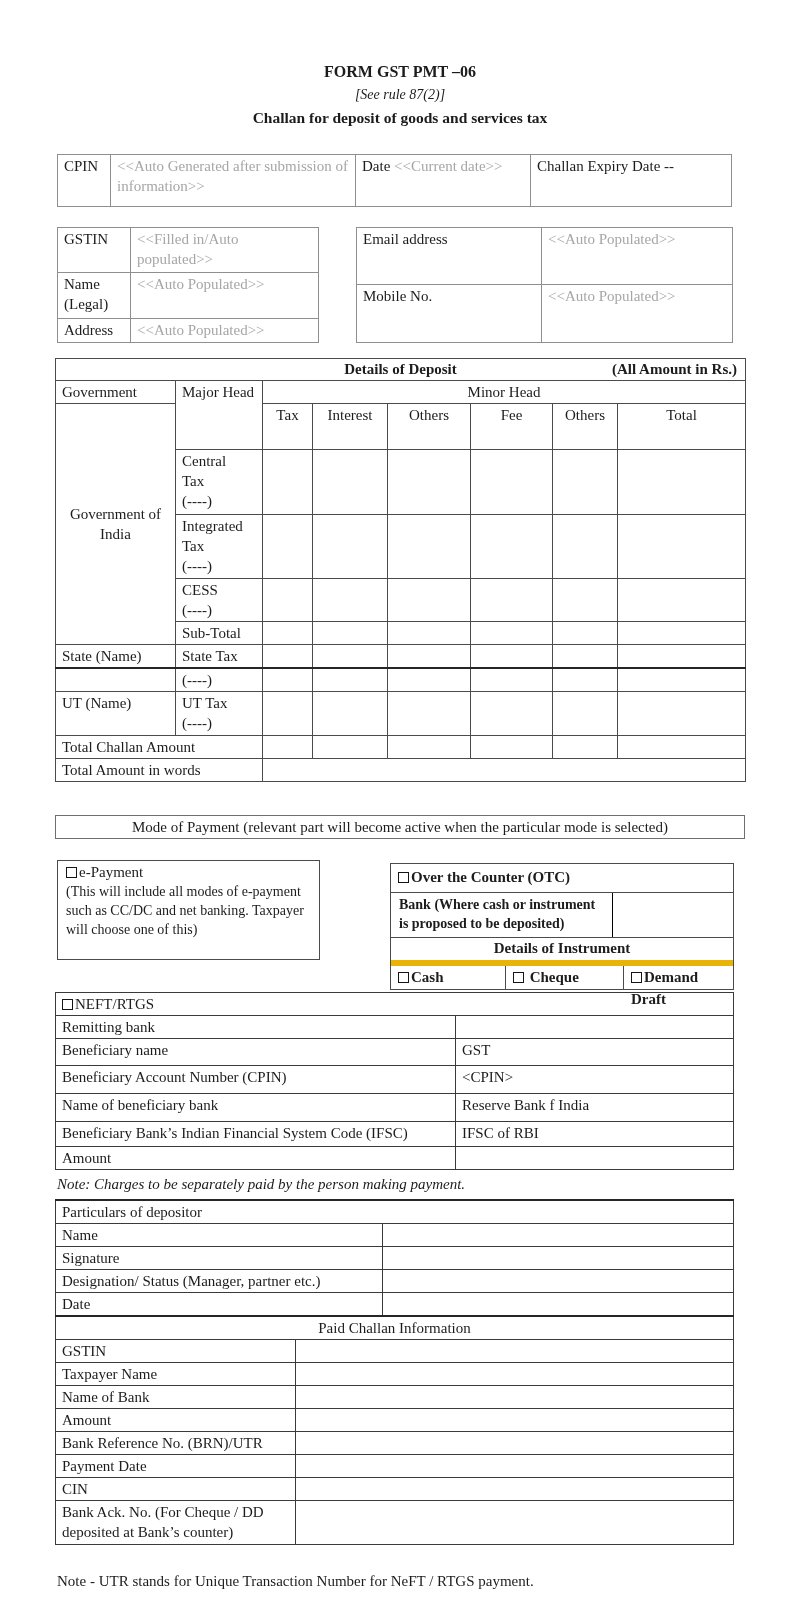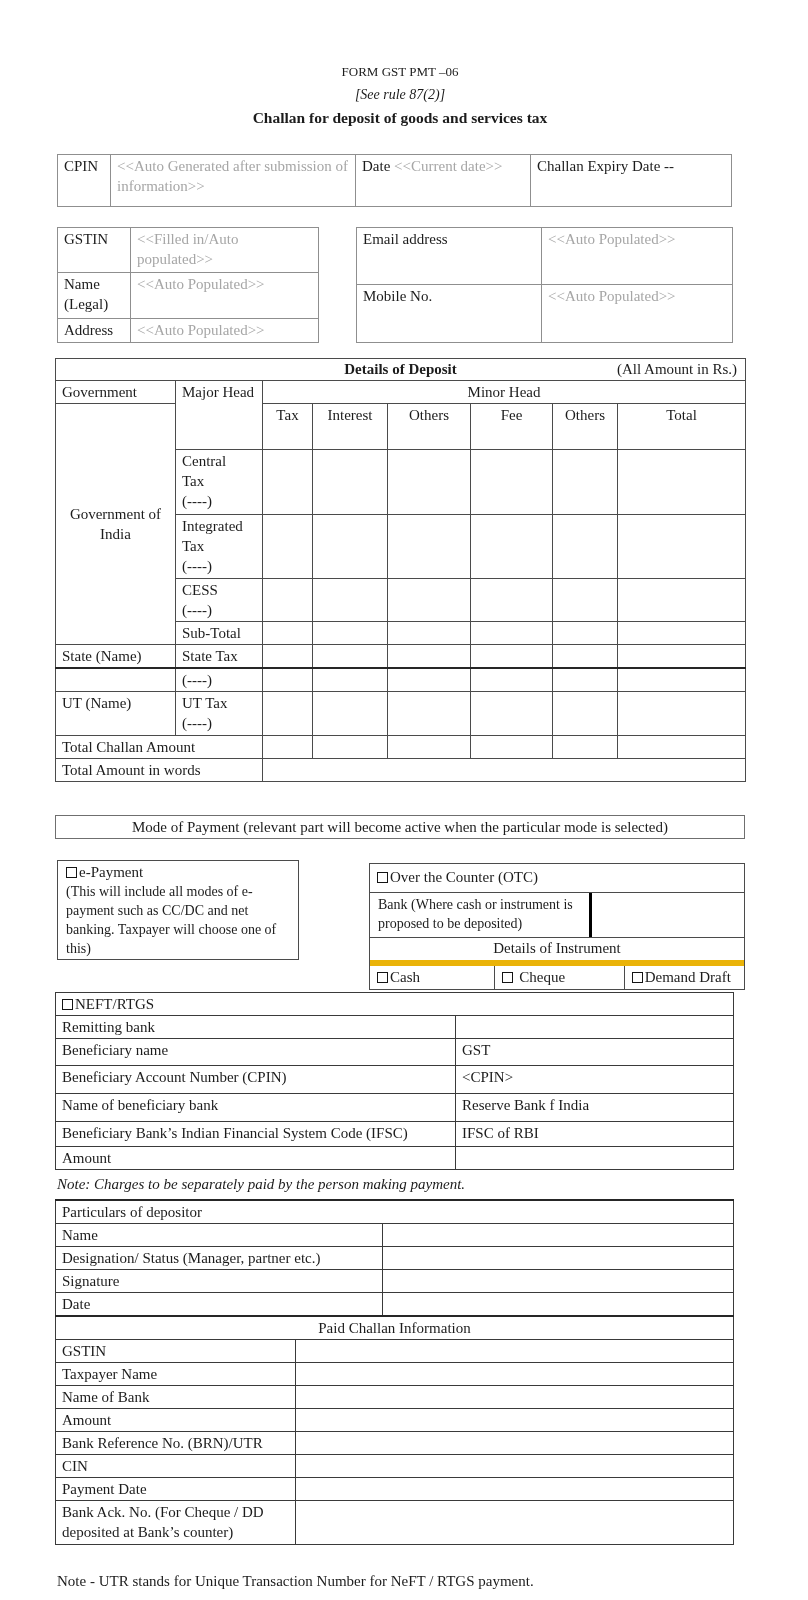--- a/index.html
+++ b/index.html
@@ -1,20 +1,20 @@
 <!DOCTYPE html>
 <html><head>
 <meta charset="utf-8">
 <style>
   html,body{margin:0;padding:0;background:#ffffff;}
   body{width:808px;height:1600px;font-family:"Liberation Serif","DejaVu Serif",serif;
        color:#1c1c1c;font-size:15px;-webkit-font-smoothing:antialiased;}
   .content{width:690px;margin-left:55px;padding-top:60px;}
   .doc-header{text-align:center;}
-  .form-title{font-weight:normal;font-size:13px;line-height:24px;}
+  .form-title{font-weight:bold;font-size:16px;line-height:24px;}
   .rule-ref{font-style:italic;font-size:14px;line-height:22px;}
   .form-subtitle{font-weight:bold;font-size:15.5px;line-height:24px;}
 
   table{border-collapse:collapse;table-layout:fixed;}
   td{border:1px solid #8f8f8f;padding:1px 6px;vertical-align:top;line-height:20px;
      overflow:hidden;word-wrap:break-word;}
   table.dark td{border-color:#4b4b4b;}
   table.darker td{border-color:#3a3a3a;}
   .gray{color:#a6a6a6;}
   .center{text-align:center;}
@@ -25,36 +25,36 @@
   .h45{height:45px;} .h46{height:46px;} .h52{height:52px;} .h57{height:57px;}
   .h58{height:58px;} .h64{height:64px;} .h65{height:65px;}
 
   .cpin-tbl{margin:24px 0 0 2px;width:674px;}
   .row2{display:flex;margin:20px 0 0 2px;}
   .gstin-tbl{width:261px;}
   .contact-tbl{width:376px;margin-left:37px;}
 
   .deposit{margin-top:15px;width:690px;}
   .dep-title-cell{text-align:center;position:relative;padding:0 6px;}
-  .dep-unit{position:absolute;right:8px;top:0;font-weight:normal;margin-left:29px;}
+  .dep-unit{position:absolute;right:8px;top:0;font-weight:bold;margin-left:29px;}
   tr.thick-bottom td{border-bottom:2px solid #262626;}
   tr.thick-top td{border-top:2px solid #262626;}
 
   .banner{width:688px;border:1px solid #6f6f6f;margin-top:33px;height:22px;
           line-height:22px;text-align:center;}
 
   .payment-row{display:flex;margin-top:21px;}
   .epay-box{box-sizing:border-box;width:263px;height:100px;border:1px solid #4b4b4b;
             margin-left:2px;padding:3px 8px;}
   .epay-desc{font-size:14px;line-height:19px;margin-top:1px;}
-  .otc{box-sizing:border-box;width:376px;border:1px solid #4b4b4b;margin-left:70px;
-       margin-top:3px;align-self:flex-start;}
+  .otc{box-sizing:border-box;width:344px;border:1px solid #4b4b4b;margin-left:70px;
+       margin-top:3px;align-self:flex-start;font-weight:bold;}
   .otc-header{height:28px;line-height:27px;border-bottom:1px solid #4b4b4b;padding-left:7px;}
   .otc-bank{display:flex;border-bottom:1px solid #4b4b4b;}
-  .otc-bank-label{box-sizing:border-box;width:222px;border-right:3px solid #000000;
+  .otc-bank-label{box-sizing:border-box;width:222px;border-right:1px solid #000000;
                   padding:2px 8px;font-size:14px;line-height:19px;height:44px;}
   .otc-bank-value{flex:1;}
   .otc-instr-header{height:22px;line-height:21px;text-align:center;border-bottom:6px solid #eab308;}
   .otc-instr-row{display:flex;height:23px;line-height:22px;}
   .otc-cell{box-sizing:border-box;padding-left:7px;}
   .otc-cell-cash{width:126px;border-right:1px solid #4b4b4b;}
   .otc-cell-cheque{width:130px;border-right:1px solid #4b4b4b;}
   .otc-cell-dd{width:120px;}
 
   .cb{display:inline-block;box-sizing:border-box;width:11px;height:11px;
@@ -340,25 +340,25 @@
       </colgroup>
     <tbody>
         <tr class="h22 thick-top">
       <td colspan="2">Particulars of depositor</td>
     </tr>
     <tr class="h22">
       <td>Name</td>
       <td></td>
     </tr>
     <tr class="h22">
+      <td>Signature</td>
+      <td></td>
+    </tr>
+    <tr class="h22">
       <td>Designation/ Status (Manager, partner etc.)</td>
-      <td></td>
-    </tr>
-    <tr class="h22">
-      <td>Signature</td>
       <td></td>
     </tr>
     <tr class="h22">
       <td>Date</td>
       <td></td>
     </tr>
   </tbody>
     </table>
 
   <table class="darker paid-tbl">
@@ -384,25 +384,25 @@
     </tr>
     <tr class="h22">
       <td>Amount</td>
       <td></td>
     </tr>
     <tr class="h22">
       <td>Bank Reference No. (BRN)/UTR</td>
       <td></td>
     </tr>
     <tr class="h22">
+      <td>Payment Date</td>
+      <td></td>
+    </tr>
+    <tr class="h22">
       <td>CIN</td>
-      <td></td>
-    </tr>
-    <tr class="h22">
-      <td>Payment Date</td>
       <td></td>
     </tr>
     <tr class="h44">
       <td>Bank Ack. No. (For Cheque / DD deposited at Bank’s counter)</td>
       <td></td>
     </tr>
   </tbody>
     </table>
 
   <div class="footer-note">Note - UTR stands for Unique Transaction Number for NeFT / RTGS payment.</div>

